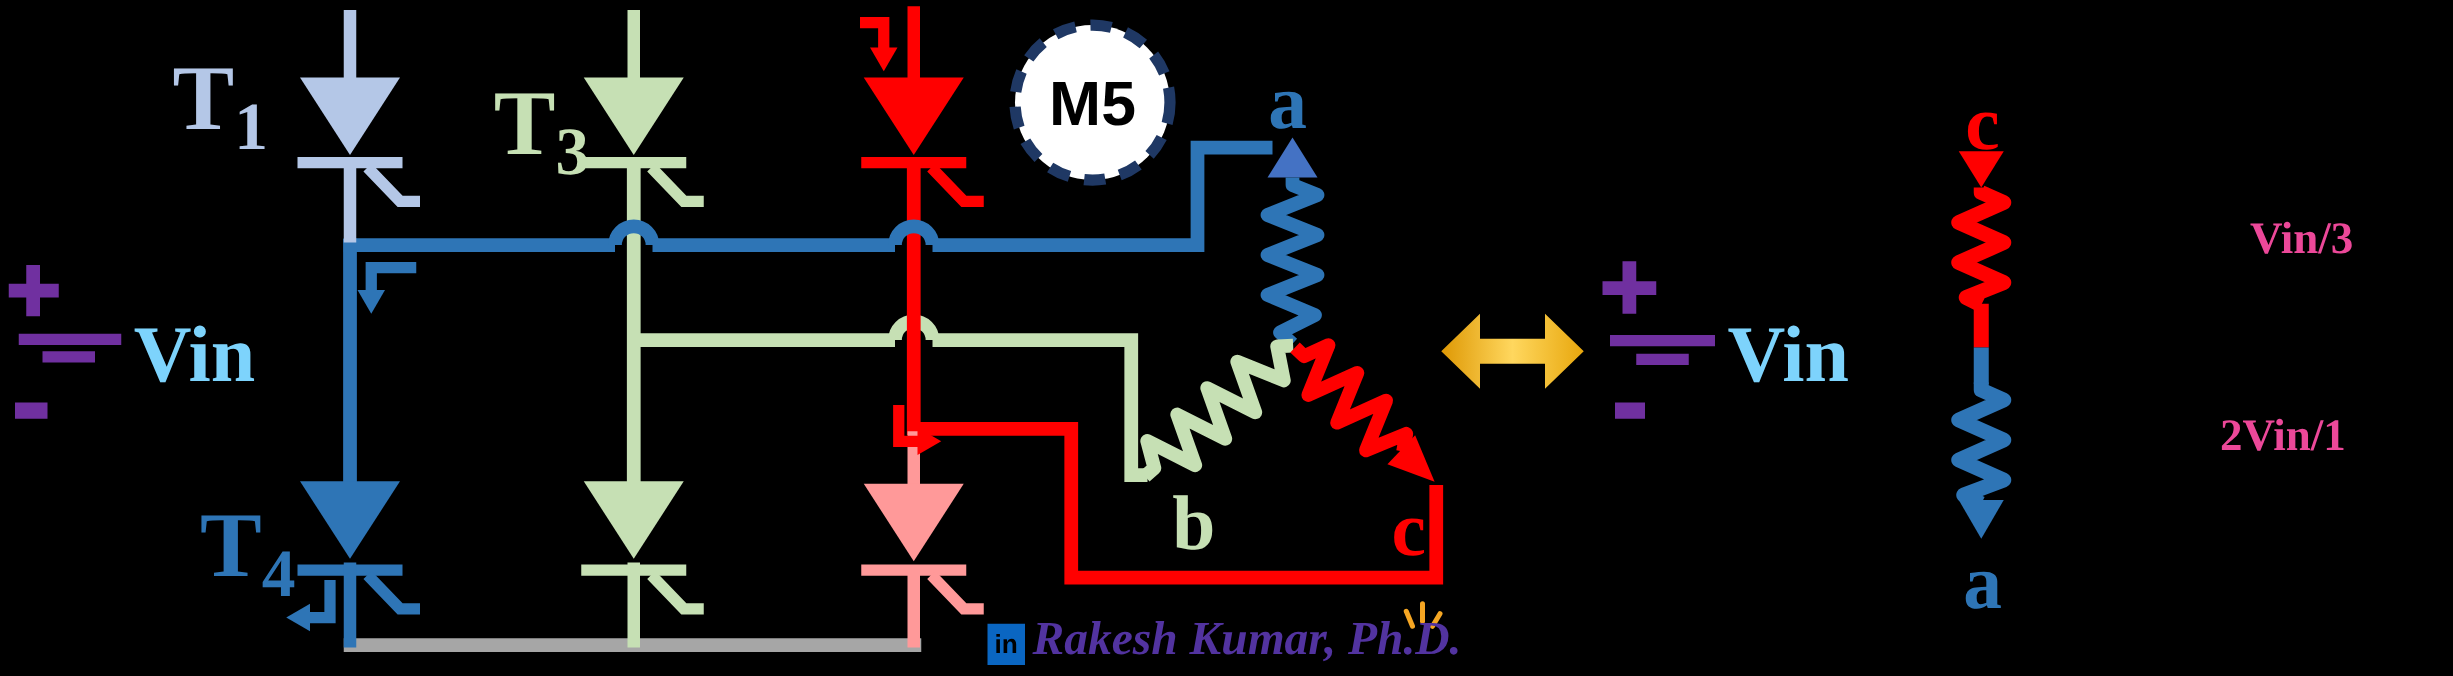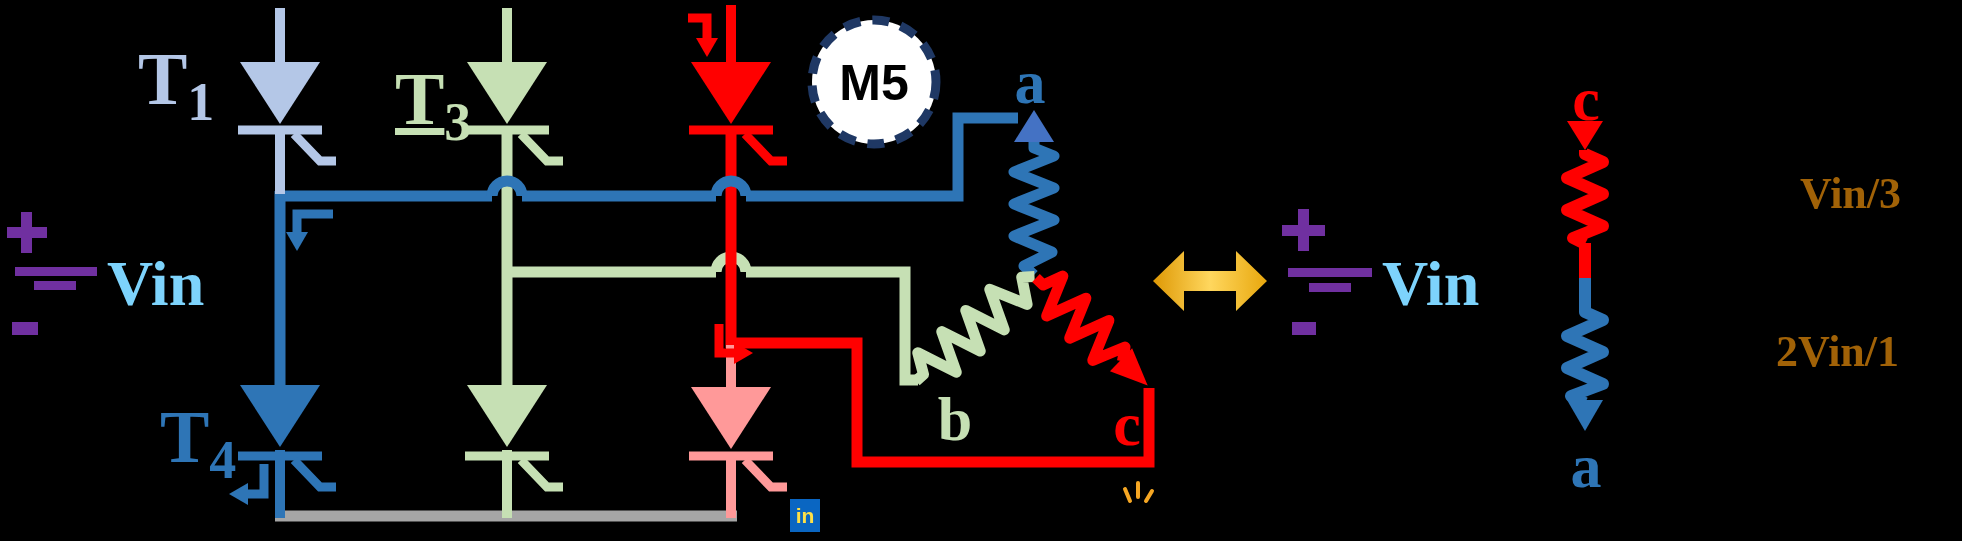--- a/index.html
+++ b/index.html
@@ -5,25 +5,25 @@
   html,body{margin:0;padding:0;background:#000;}
   #stage{position:relative;width:1942px;height:541px;background:#000;overflow:hidden;
          font-family:"Liberation Serif",serif;}
   #wires{position:absolute;left:0;top:0;}
   .lbl{position:absolute;font-weight:bold;line-height:1;white-space:nowrap;}
   .tlabel{font-size:74px;}
   .tsub{font-size:54px;vertical-align:-16px;}
   .center{transform:translate(-50%,-50%);}
   .phase{font-size:62px;}
   .vin{font-size:64px;color:#7dd3fc;}
-  .vfrac{font-size:44px;color:#a16207;}
+  .vfrac{font-size:36px;color:#ec4899;}
   .motor-lbl{font-family:"Liberation Sans",sans-serif;font-size:50px;color:#000;}
   .sig{font-size:38px;font-style:italic;color:#5233A0;}
   .badge{position:absolute;left:790px;top:499px;width:30px;height:33px;background:#0A66C2;
-         border-radius:0;color:#fde047;font-family:"Liberation Sans",sans-serif;
+         border-radius:0;color:#000000;font-family:"Liberation Sans",sans-serif;
          font-weight:bold;font-size:21px;display:flex;align-items:center;justify-content:center;}
 </style>
 </head>
 <body>
 
 <div id="stage">
 
   <svg id="wires" width="1962" height="541" viewBox="0 0 1962 541">
     <defs>
       <linearGradient id="goldgrad" x1="0" y1="0" x2="1" y2="0">
@@ -167,21 +167,21 @@
 
     <g stroke="#F5A623" stroke-width="4" stroke-linecap="round">
       <line x1="1130" y1="501" x2="1125" y2="489"></line>
       <line x1="1138" y1="497" x2="1138" y2="483"></line>
       <line x1="1146" y1="501" x2="1152" y2="491"></line>
     </g>
   </svg>
 
   <div class="lbl tlabel" style="left: 138px; top: 42px; color: rgb(180, 199, 231);"><span>T</span><span class="tsub">1</span></div>
 
-  <div class="lbl tlabel" style="left: 395px; top: 62px; color: rgb(198, 224, 180); text-decoration: underline;"><span>T</span><span class="tsub">3</span></div>
+  <div class="lbl tlabel" style="left: 395px; top: 62px; color: rgb(198, 224, 180);"><span>T</span><span class="tsub">3</span></div>
 
 
   <div class="lbl tlabel" style="left: 160px; top: 400px; color: rgb(46, 117, 182);"><span>T</span><span class="tsub">4</span></div>
 
 
 
   <div class="lbl motor-lbl center" style="left:874px;top:83px;">M5</div>
 
   <div class="lbl phase center" style="left: 1030px; top: 82px; color: rgb(46, 117, 182);">a</div>
   <div class="lbl phase center" style="left: 955px; top: 419px; color: rgb(198, 224, 180);">b</div>
@@ -190,14 +190,15 @@
   <div class="lbl vin" style="left:107px;top:252px;">Vin</div>
   <div class="lbl vin" style="left:1382px;top:252px;">Vin</div>
 
   <div class="lbl phase center" style="left: 1586px; top: 99px; color: rgb(255, 0, 0);">c</div>
   <div class="lbl phase center" style="left: 1586px; top: 466px; color: rgb(46, 117, 182);">a</div>
 
   <div class="lbl vfrac" style="left:1800px;top:172px;">Vin/3</div>
   <div class="lbl vfrac" style="left:1776px;top:330px;">2Vin/1</div>
 
   <div class="badge">in</div>
+  <div class="lbl sig" style="left:826px;top:492px;">Rakesh Kumar, Ph.D.</div>
 
 </div>
 
 </body></html>

